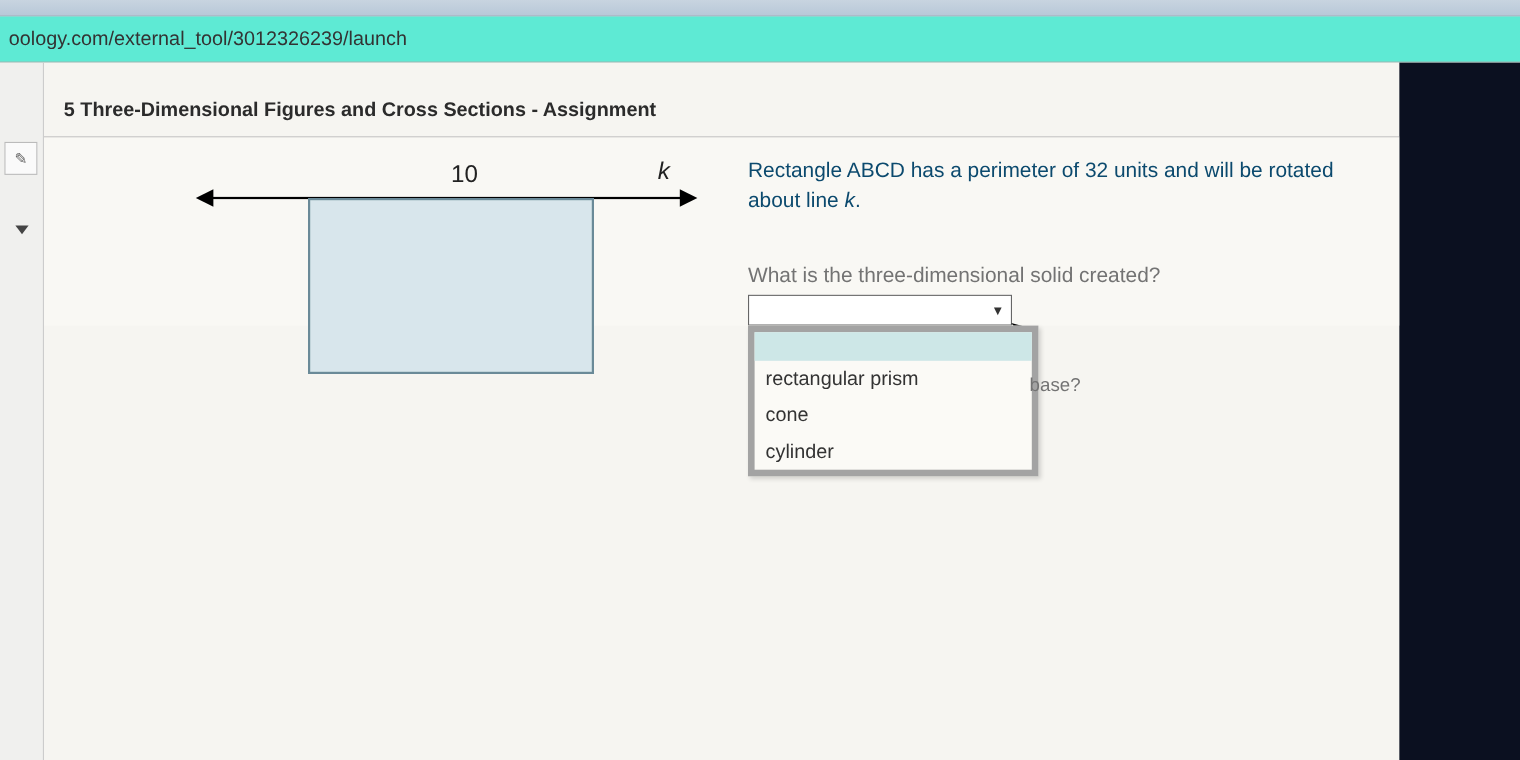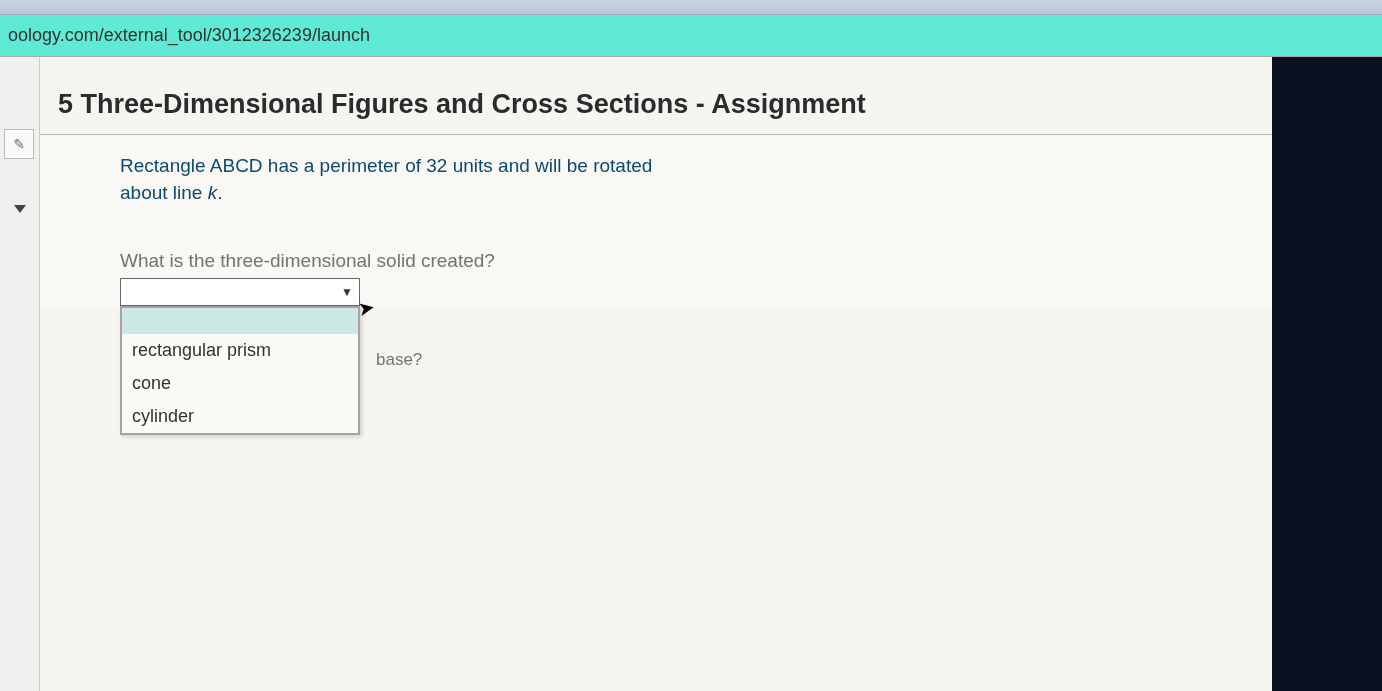--- a/index.html
+++ b/index.html
@@ -60,21 +60,21 @@
     flex: 1;
     background: #f6f5f1;
     position: relative;
     padding: 0;
   }
   .header-row {
     padding: 32px 10px 14px 18px;
     border-bottom: 1px solid #b8b8b8;
   }
   .header-row h1 {
-    font-size: 27px;
+    font-size: 18px;
     font-weight: 600;
     color: #2b2b2b;
   }
   .work-area {
     display:flex;
     padding: 18px 0 0 40px;
     background: #f9f8f4;
     position:relative;
   }
   .figure-col {
@@ -169,22 +169,22 @@
     top: 18px;
     font-size:20px;
     color:#000;
     transform: rotate(-10deg);
     pointer-events:none;
   }
   .dropdown {
     position:absolute;
     top:28px;
     left:0;
-    width:240px;
-    border:2px solid #a3a3a3;
+    width:264px;
+    border:6px solid #a3a3a3;
     background:#fbfaf6;
     box-shadow: 2px 2px 4px rgba(0,0,0,0.15);
   }
   .dropdown .opt {
     padding: 6px 10px;
     font-size:18px;
     color:#333;
     cursor:pointer;
   }
   .dropdown .opt.blank {
@@ -217,20 +217,28 @@
     <div class="arrow-down"></div>
   </div>
 
   <div class="content-col">
     <div class="header-row">
       <h1>5 Three-Dimensional Figures and Cross Sections - Assignment</h1>
     </div>
 
     <div class="work-area">
 
+      <div class="figure-col">
+        <div class="label-10">10</div>
+        <div class="label-k">k</div>
+        <div class="arrow-left"></div>
+        <div class="line-k"></div>
+        <div class="arrow-right"></div>
+        <div class="rect"></div>
+      </div>
 
       <div class="text-col">
         <p class="prompt1">
           <span>Rectangle ABCD has a perimeter of 32 units and will be rotated about line </span><span class="k-ital">k</span><span>.</span>
         </p>
         <p class="prompt2">What is the three-dimensional solid created?</p>
 
         <div class="select-wrap">
           <div class="select-box">
             <span class="chev">▼</span>

